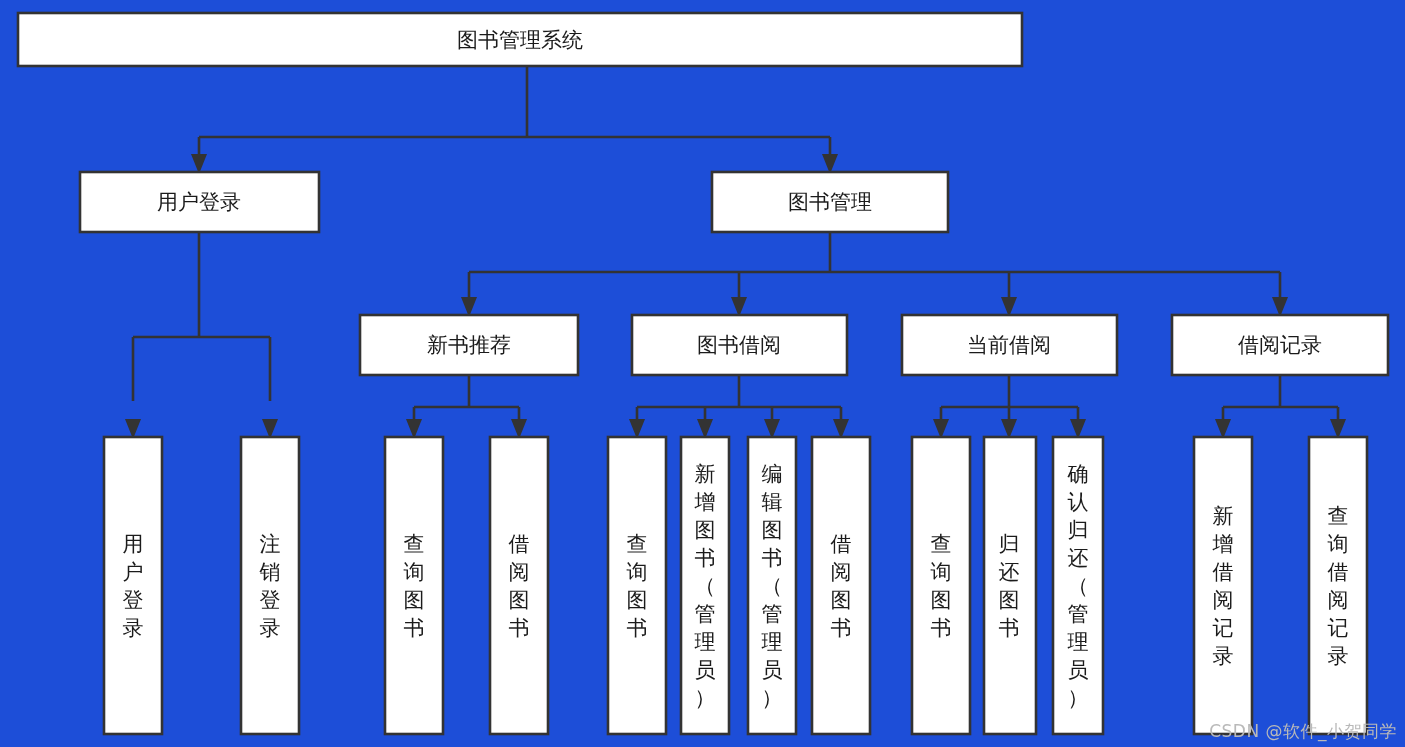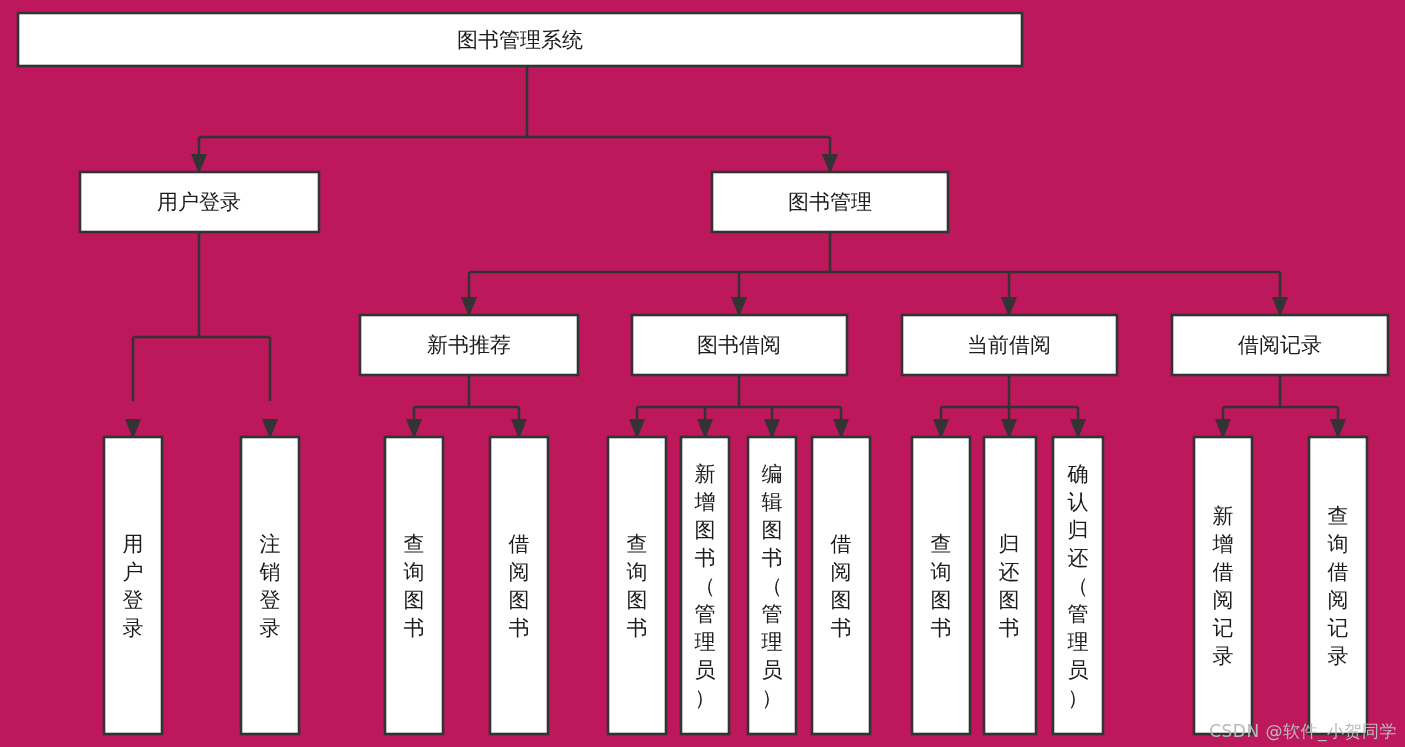--- a/index.html
+++ b/index.html
@@ -1,20 +1,20 @@
 <!DOCTYPE html>
 <html><head>
 <meta charset="utf-8">
 <style>
   html,body{margin:0;padding:0;background:#ffffff;}
   body{
     font-family:"DejaVu Sans","Liberation Sans",sans-serif;
     width:1405px;height:747px;overflow:hidden;
   }
-  #diagram-root{position:relative;width:1405px;height:747px;background:#be185d;}
+  #diagram-root{position:relative;width:1405px;height:747px;background:#1d4ed8;}
   svg#tree{position:absolute;left:0;top:0;width:1405px;height:747px;display:block;}
   .node-rect{fill:#ffffff;stroke:#333333;stroke-width:2.6;}
   .edge{stroke:#333333;stroke-width:2.6;fill:none;stroke-linecap:butt;}
   .arrow-head{fill:#333333;stroke:none;}
   .node-label{
     font-family:"DejaVu Sans","Liberation Sans",sans-serif;
     fill:#1b1b1b;
     font-size:21px;
     text-anchor:middle;
     dominant-baseline:middle;

